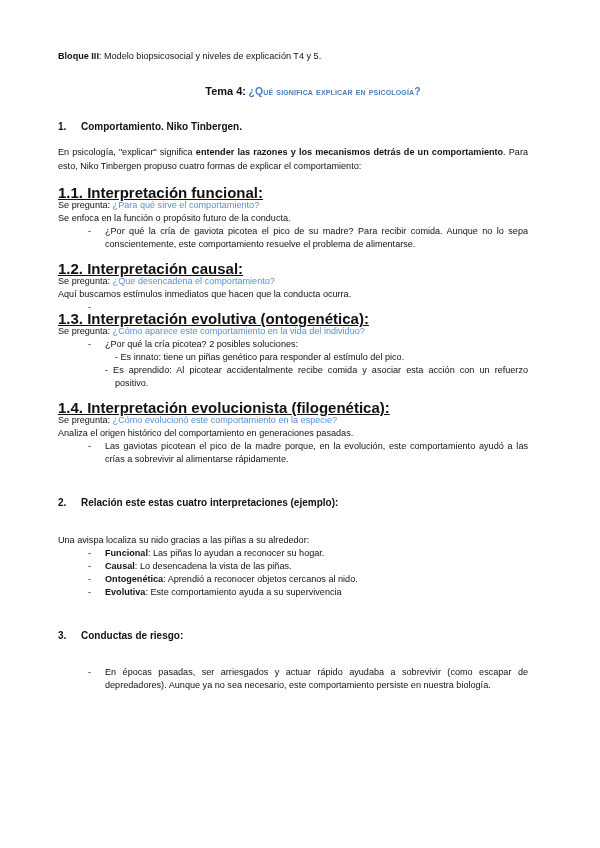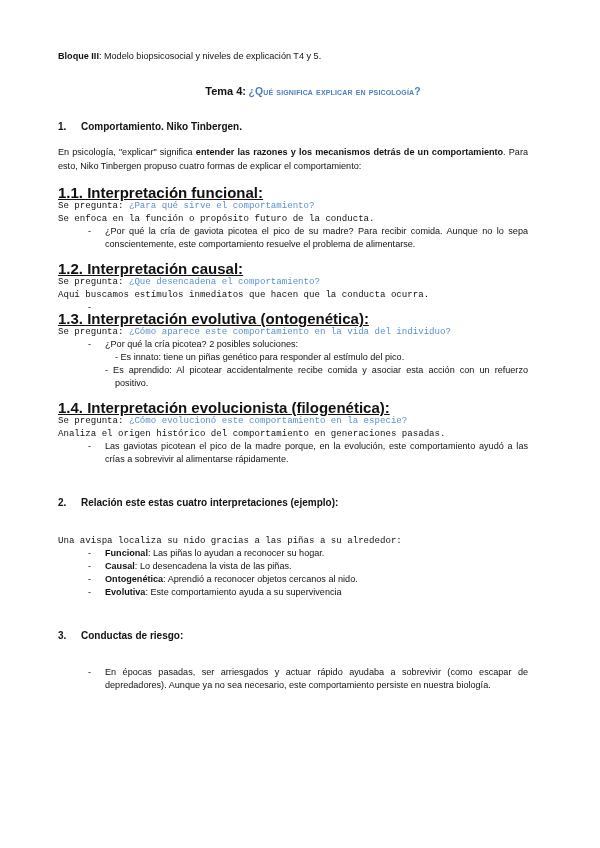--- a/index.html
+++ b/index.html
@@ -80,21 +80,20 @@
     font-size: 15px;
     margin: 0;
     line-height: 13px;
   }
 
   
   p.body {
     margin: 0;
     line-height: 13px;
     text-align: justify;
-    font-family: Liberation Mono, monospace;
   }
   p.lead {
     margin: 0 0 13px 0;
     line-height: 13.4px;
     text-align: justify;
   }
   .bold { font-weight: bold; }
   .q {
     color: #5b8fd0;
   }

